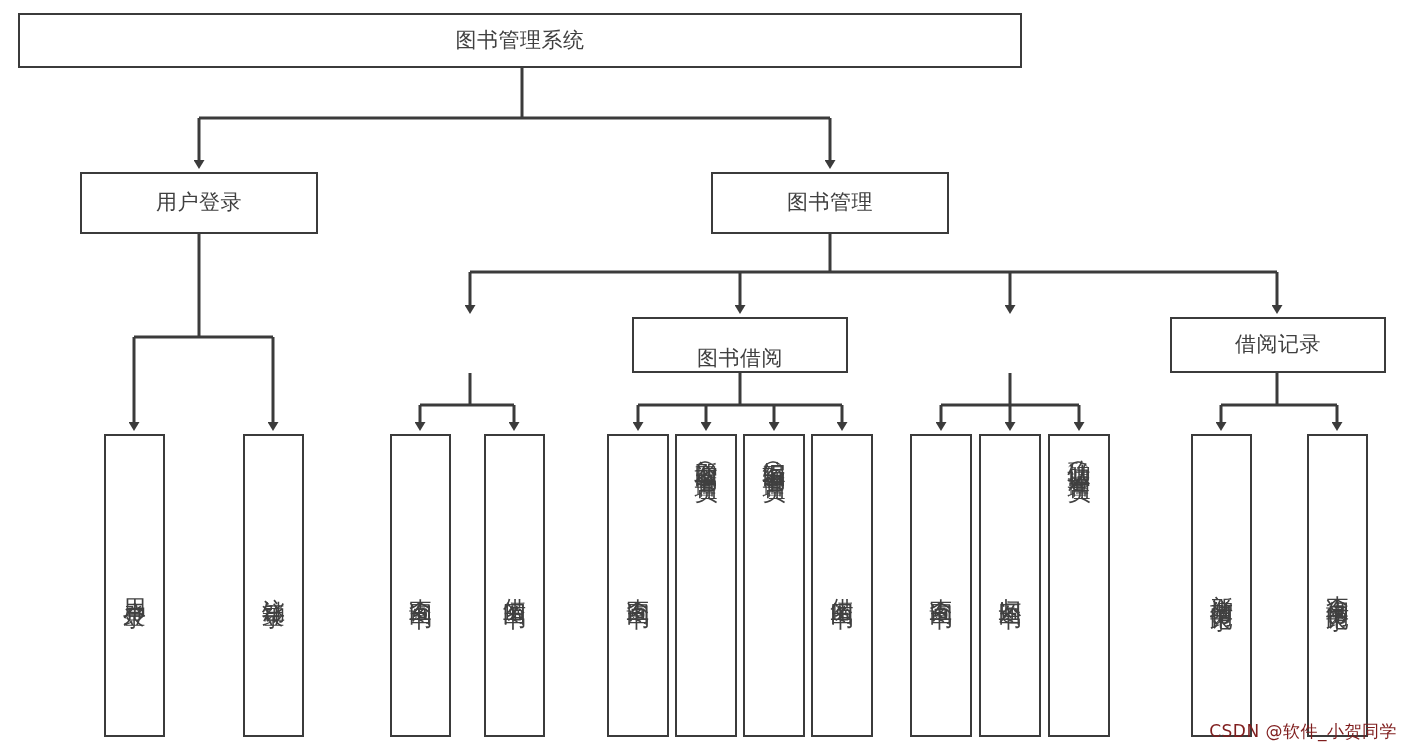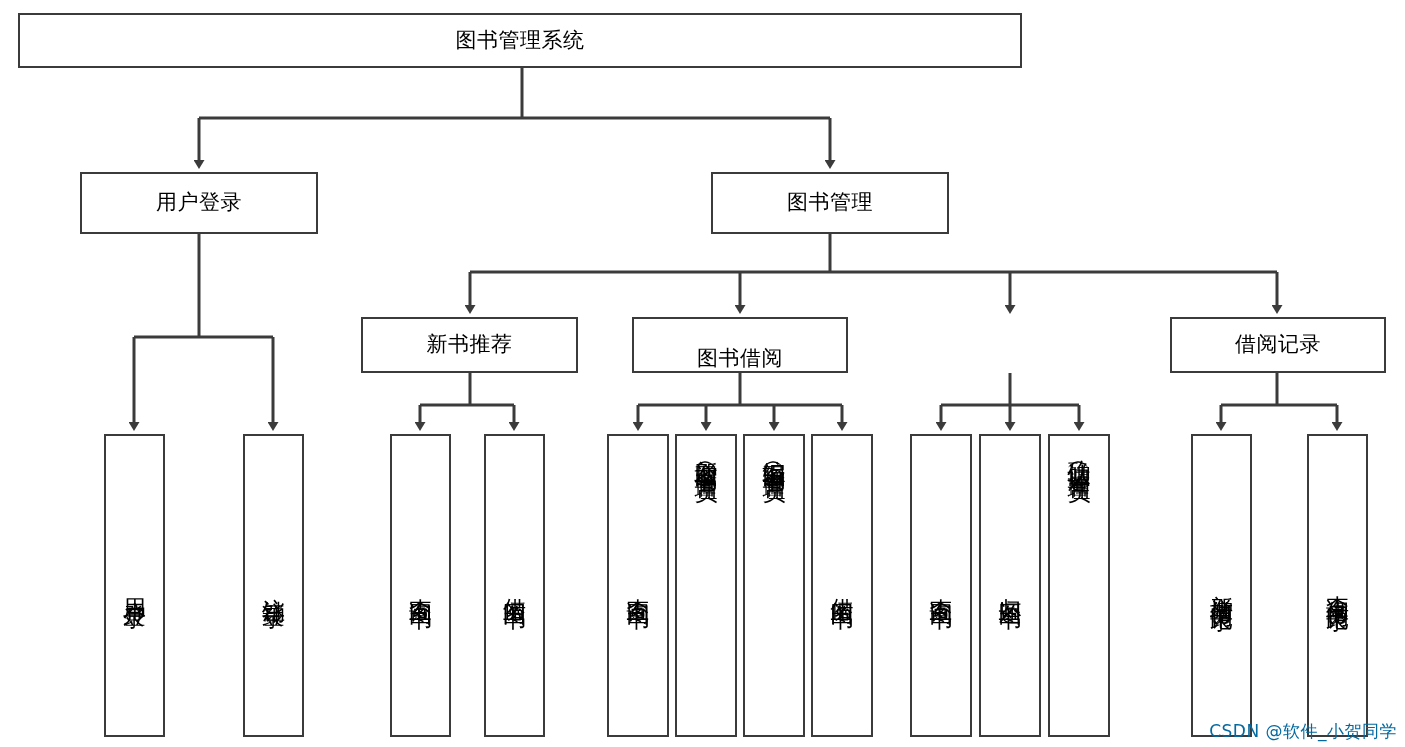--- a/index.html
+++ b/index.html
@@ -23,21 +23,21 @@
     top: 0;
     width: 1405px;
     height: 747px;
     pointer-events: none;
   }
   .node {
     position: absolute;
     box-sizing: border-box;
     border: 2.5px solid #3b3b3b;
     background: #ffffff;
-    color: #000000;
+    color: #404040;
   }
   .node.horiz {
     display: flex;
     align-items: center;
     justify-content: center;
     text-align: center;
   }
   .node.horiz .label {
     font-size: 21px;
     line-height: 1.2;
@@ -64,21 +64,21 @@
     padding-top: 6px;
   }
   .root .label {
     font-size: 22px;
   }
   #watermark {
     position: absolute;
     right: 8px;
     bottom: 4px;
     font-size: 17px;
-    color: #0369a1;
+    color: #7f1d1d;
     letter-spacing: 0.5px;
     white-space: nowrap;
   }
 </style>
 </head>
 <body>
 
 <div id="canvas">
 
   <svg id="edges" viewBox="0 0 1405 747">
@@ -135,23 +135,20 @@
     <span class="label">图书管理系统</span>
   </div>
 
   <div class="node horiz" style="left:80px; top:172px; width:238px; height:62px;">
     <span class="label">用户登录</span>
   </div>
   <div class="node horiz" style="left:711px; top:172px; width:238px; height:62px;">
     <span class="label">图书管理</span>
   </div>
 
-  <div class="node horiz" style="left:361px; top:317px; width:217px; height:56px;">
-    <span class="label">新书推荐</span>
-  </div>
   <div class="node horiz" style="left:632px; top:317px; width:216px; height:56px;align-items:flex-end;">
     <span class="label">图书借阅</span>
   </div>
   <div class="node horiz" style="left:1170px; top:317px; width:216px; height:56px;">
     <span class="label">借阅记录</span>
   </div>
 
   <div class="node vert mid" style="left:104px; top:434px; width:61px; height:303px;">
     <span class="label">用户登录</span>
   </div>

